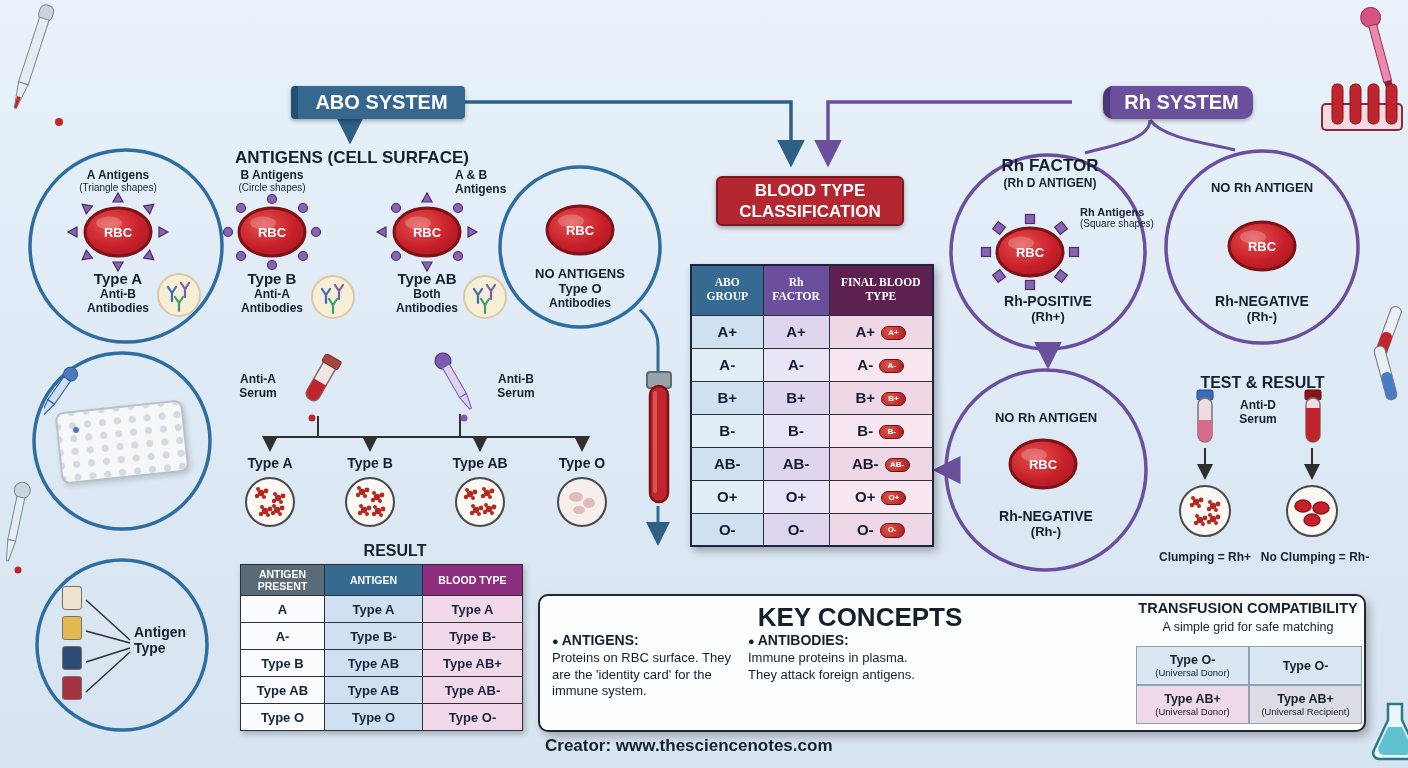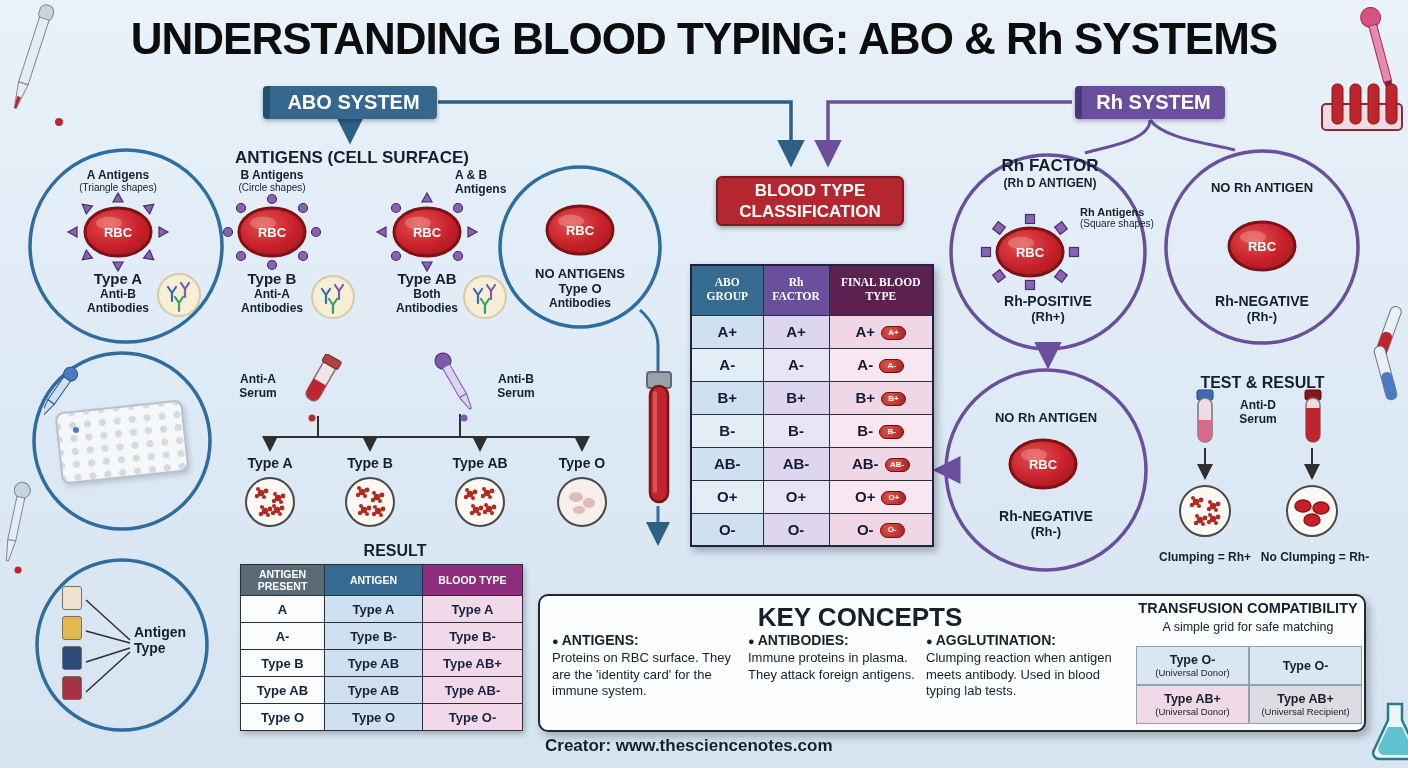--- a/index.html
+++ b/index.html
@@ -9,23 +9,23 @@
   .abs { position:absolute; }
   .ctr { text-align:center; }
   .b { font-weight:bold; }
   .t10{font-size:10px}.t11{font-size:11px}.t12{font-size:12px}.t13{font-size:13px}
   .t14{font-size:14px}.t15{font-size:15px}.t16{font-size:16px}.t17{font-size:17px}.t19{font-size:26px}
   svg text { font-family:"Liberation Sans", sans-serif; }
 
   .page-title { font-size:44px; font-weight:bold; letter-spacing:-1px; color:#0d0d0d; white-space:nowrap; text-align:center; }
 
   .sys-badge { color:#fff; font-weight:bold; font-size:20px; display:flex; align-items:center; justify-content:center;
-               border-radius:4px; box-shadow:0 2px 4px rgba(0,0,0,.3); }
+               border-radius:4px; box-shadow:0 2px 4px rgba(0,0,0,.3);margin-left:28px; }
   .abo-badge { background:#36688f; border-left:7px solid #24506f; }
-  .rh-badge  { background:#6a4f9c; border-left:7px solid #4d3678; }
+  .rh-badge  { background:#6a4f9c; border-left:7px solid #4d3678;border-radius:10px; }
 
   .class-badge { background:#b42731; border:2px solid #7e1820; border-radius:6px; color:#fff; font-weight:bold;
                  font-size:17px; line-height:1.25; display:flex; flex-direction:column; align-items:center;
                  justify-content:center; box-shadow:0 2px 5px rgba(0,0,0,.35); }
 
   table { border-collapse:collapse; }
   th, td { border:1.5px solid #2a2f3a; text-align:center; vertical-align:middle; }
 
   .rtable { box-shadow:2px 3px 6px rgba(0,0,0,.25);padding-left:13px; }
   .rtable th { color:#fff; font-weight:bold; font-size:10.5px; line-height:1.15; padding:3px 2px; }
@@ -233,21 +233,20 @@
 
   <path d="M1048,350 L1048,366" fill="none" stroke="#6b4f9d" stroke-width="3.5" marker-end="url(#arrP)"></path>
   <path d="M946,470 L936,470" fill="none" stroke="#6b4f9d" stroke-width="3.5" marker-end="url(#arrP)"></path>
 
   <path d="M1205,448 L1205,478" fill="none" stroke="#2f2f2f" stroke-width="2" marker-end="url(#arrD)"></path>
   <path d="M1312,448 L1312,478" fill="none" stroke="#2f2f2f" stroke-width="2" marker-end="url(#arrD)"></path>
 
   <path d="M130,640 L86,600 M130,643 L86,631 M130,648 L86,662 M130,652 L86,692" fill="none" stroke="#2f2f2f" stroke-width="1.5"></path>
 </svg>
 
-<div class="abs page-title" style="left:104px;top:14px;width:1200px">UNDERSTANDING BLOOD TYPING: ABO &amp; Rh SYSTEMS</div>
 
 <div class="abs sys-badge abo-badge" style="left:263px;top:86px;width:174px;height:33px">
       <span>ABO SYSTEM</span>
     </div>
 <div class="abs sys-badge rh-badge" style="left:1075px;top:86px;width:150px;height:33px">
       <span>Rh SYSTEM</span>
     </div>
 
 <div class="abs b t17" style="left:235px;top:148px;width:240px">ANTIGENS (CELL SURFACE)</div>
 
@@ -534,24 +533,20 @@
 
 <div class="abs kc-box" style="left:538px;top:594px;width:828px;height:138px"></div>
 <div class="abs ctr b t19" style="left:700px;top:602px;width:320px">KEY CONCEPTS</div>
 <div class="abs" style="left:552px;top:632px;width:190px">
   <div class="kc-term">ANTIGENS:</div>
   <div class="kc-text">Proteins on RBC surface. They are the 'identity card' for the immune system.</div>
 </div>
 <div class="abs" style="left:748px;top:632px;width:172px">
   <div class="kc-term">ANTIBODIES:</div>
   <div class="kc-text">Immune proteins in plasma. They attack foreign antigens.</div>
-</div>
-<div class="abs" style="left:926px;top:632px;width:208px">
-  <div class="kc-term">AGGLUTINATION:</div>
-  <div class="kc-text">Clumping reaction when antigen meets antibody. Used in blood typing lab tests.</div>
 </div>
 
 <div class="abs ctr b" style="left:1130px;top:600px;width:236px;font-size:14.5px">TRANSFUSION COMPATIBILITY</div>
 <div class="abs ctr" style="left:1130px;top:620px;width:236px;font-size:12.5px">A simple grid for safe matching</div>
 <div class="abs tf-grid" style="left:1136px;top:646px">
   <div class="tf-cell tf-blue">
     <div class="tf-l1">Type O-</div>
     <div class="tf-l2">(Universal Donor)</div>
   </div>
   <div class="tf-cell tf-blue">

